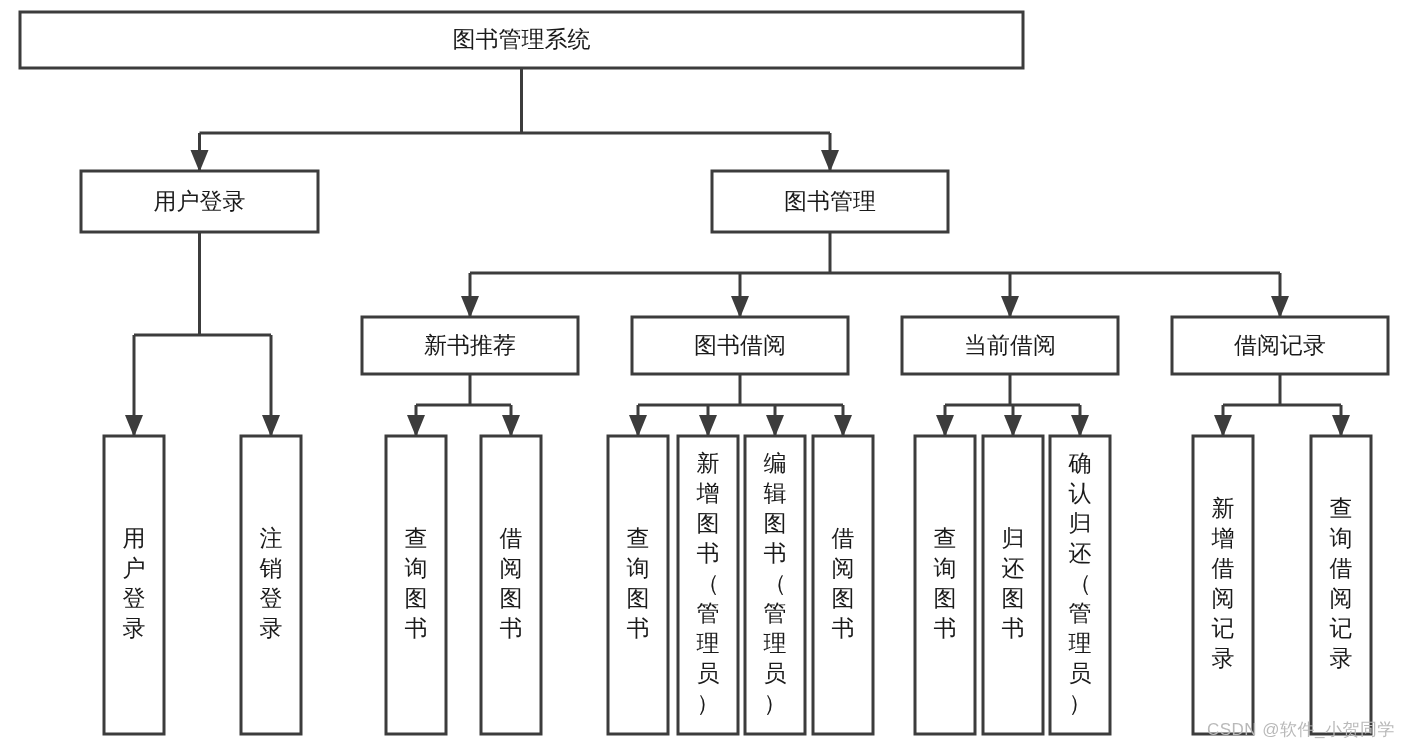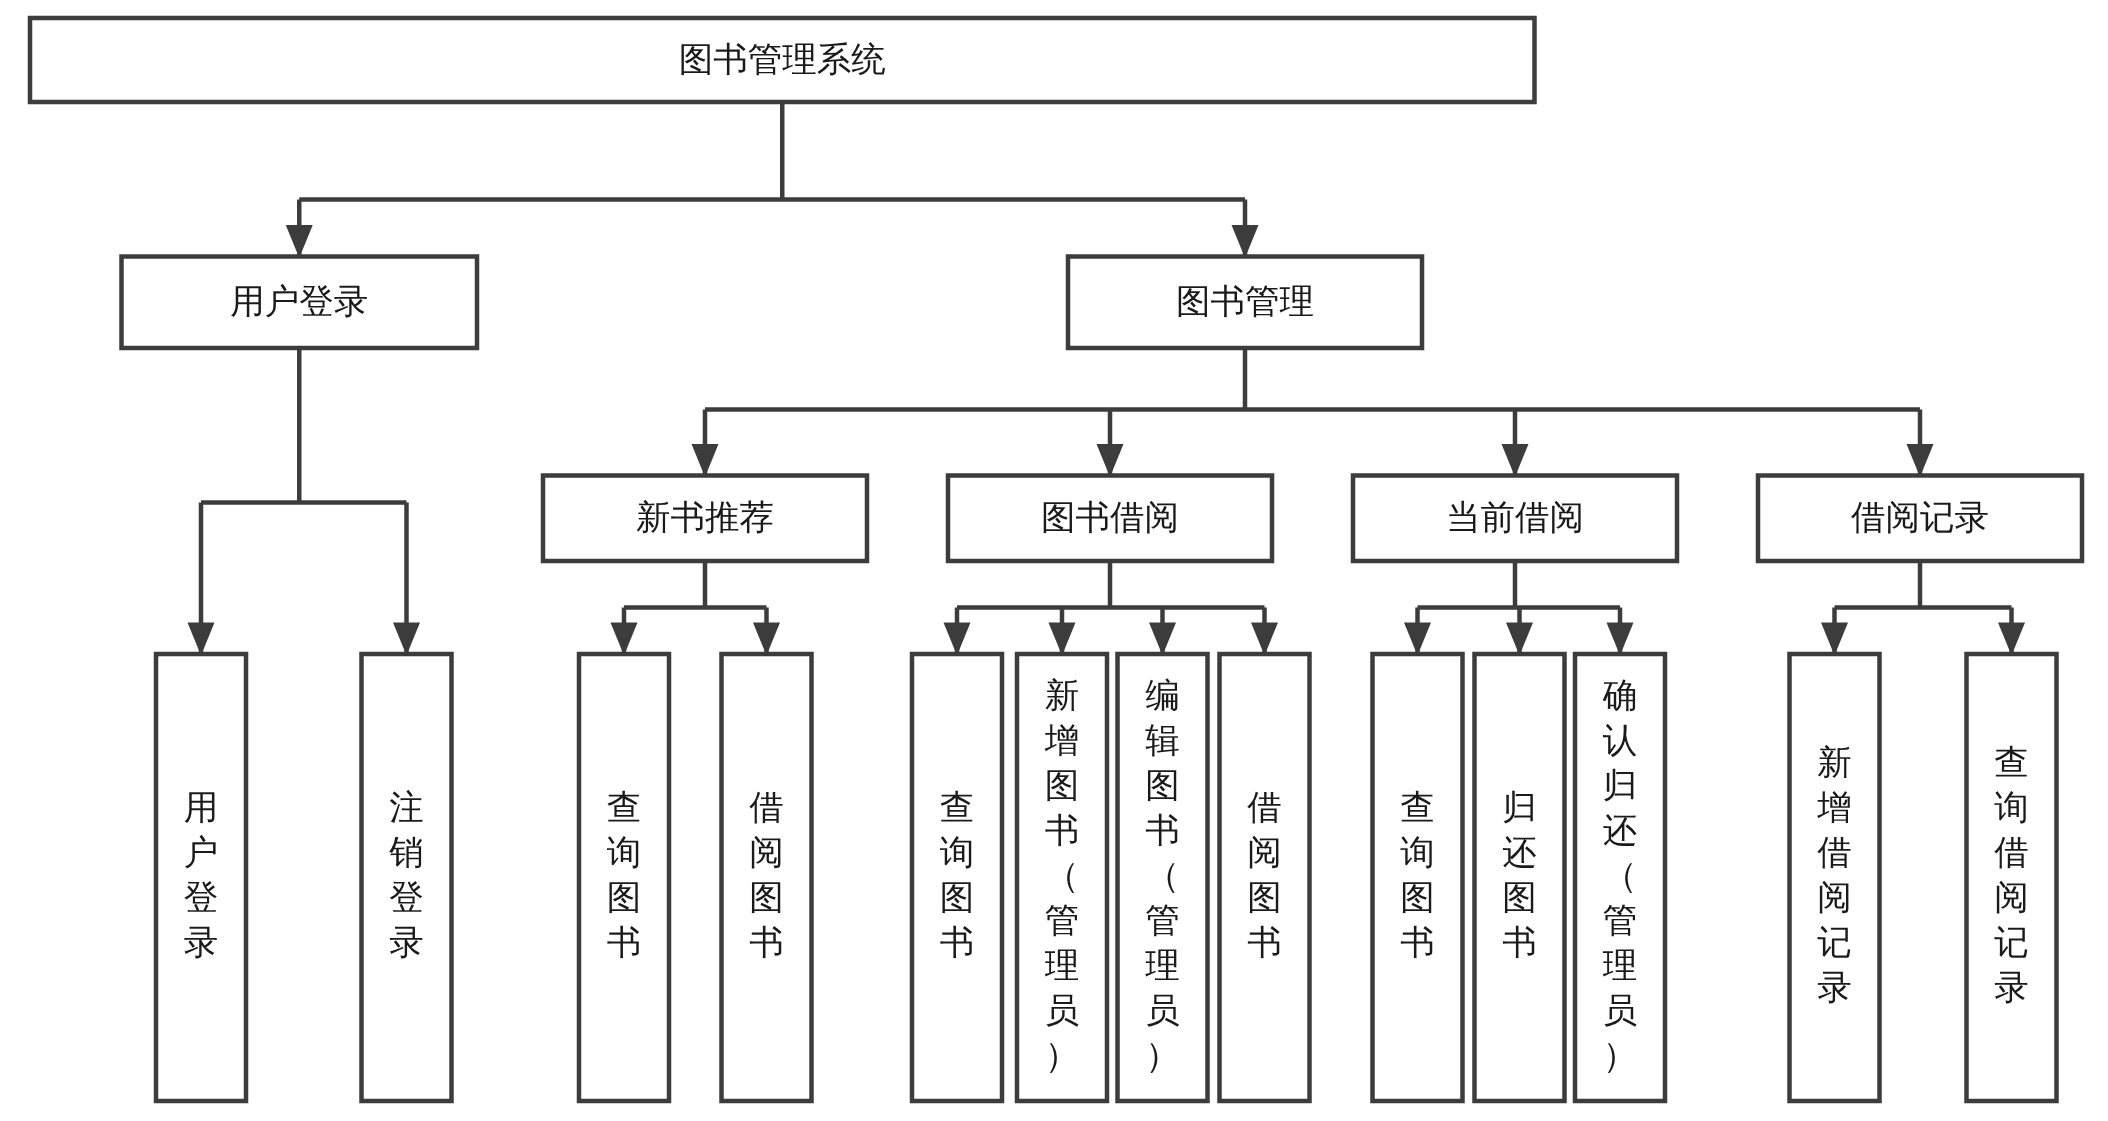--- a/index.html
+++ b/index.html
@@ -201,13 +201,14 @@
         <g>
           <rect x="1193" y="436" width="60" height="298" class="node-box"></rect>
           <text x="1223" y="0" class="node-label label-v"><tspan x="1223" y="510">新</tspan><tspan x="1223" y="540">增</tspan><tspan x="1223" y="570">借</tspan><tspan x="1223" y="600">阅</tspan><tspan x="1223" y="630">记</tspan><tspan x="1223" y="660">录</tspan></text>
         </g>
         <g>
           <rect x="1311" y="436" width="60" height="298" class="node-box"></rect>
           <text x="1341" y="0" class="node-label label-v"><tspan x="1341" y="510">查</tspan><tspan x="1341" y="540">询</tspan><tspan x="1341" y="570">借</tspan><tspan x="1341" y="600">阅</tspan><tspan x="1341" y="630">记</tspan><tspan x="1341" y="660">录</tspan></text>
         </g>
       </g>
   </svg>
+  <div class="watermark-text">CSDN @软件_小贺同学</div>
 </div>
 
 </body></html>

